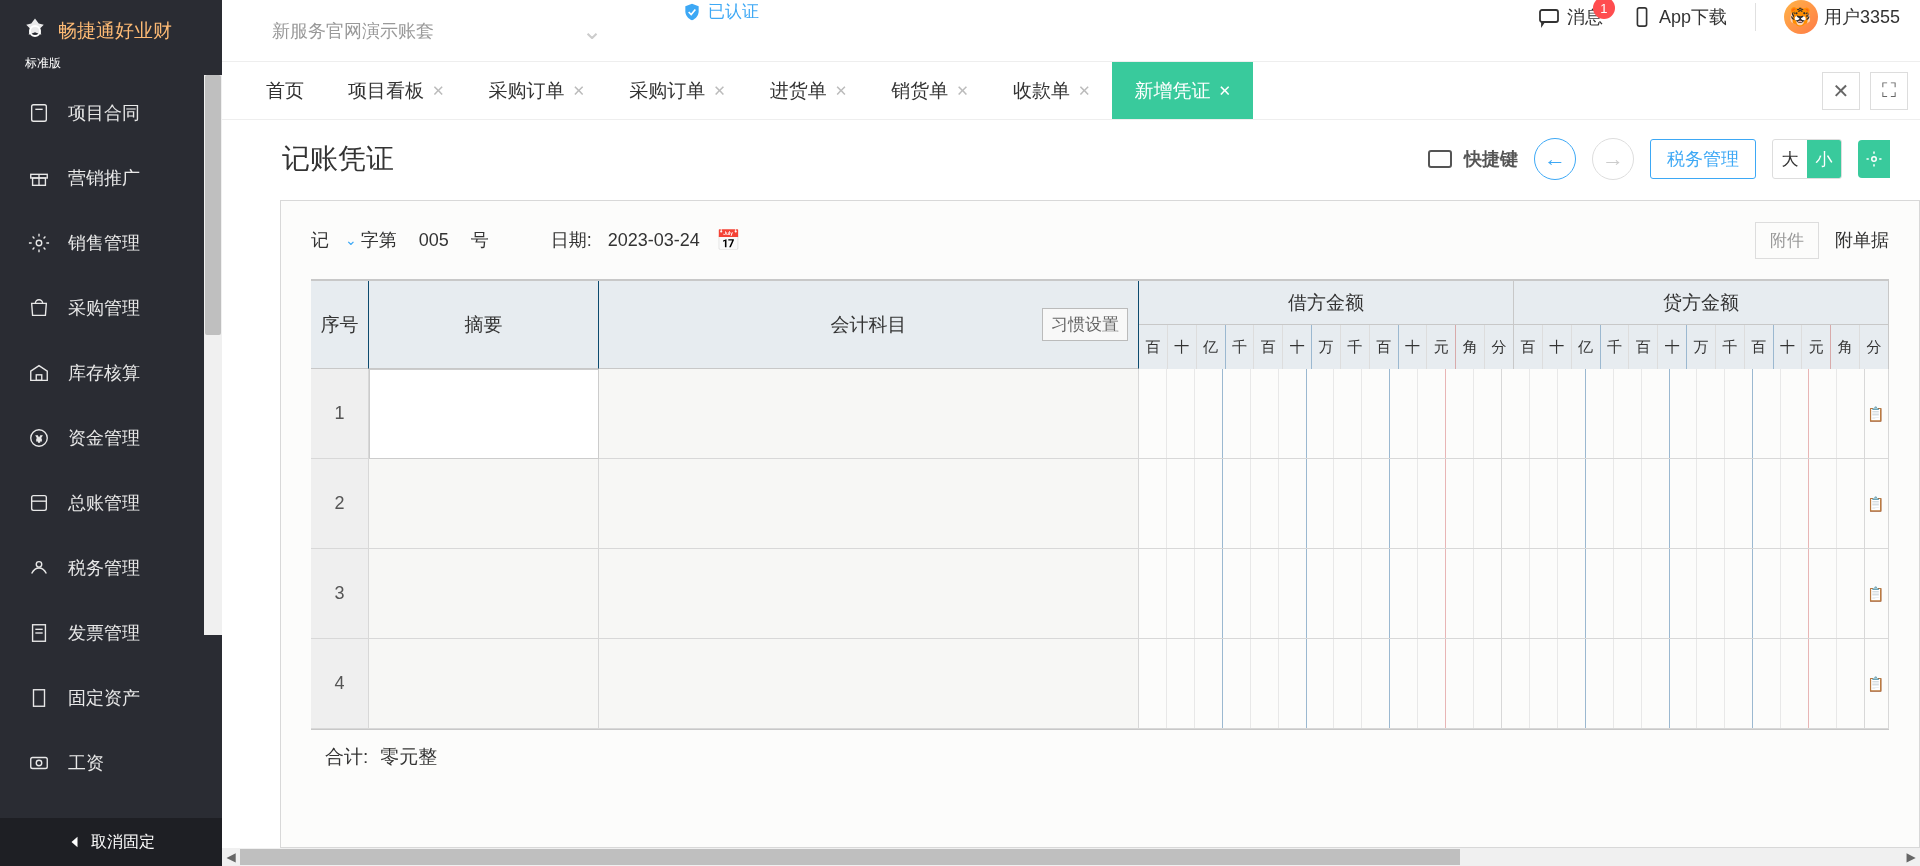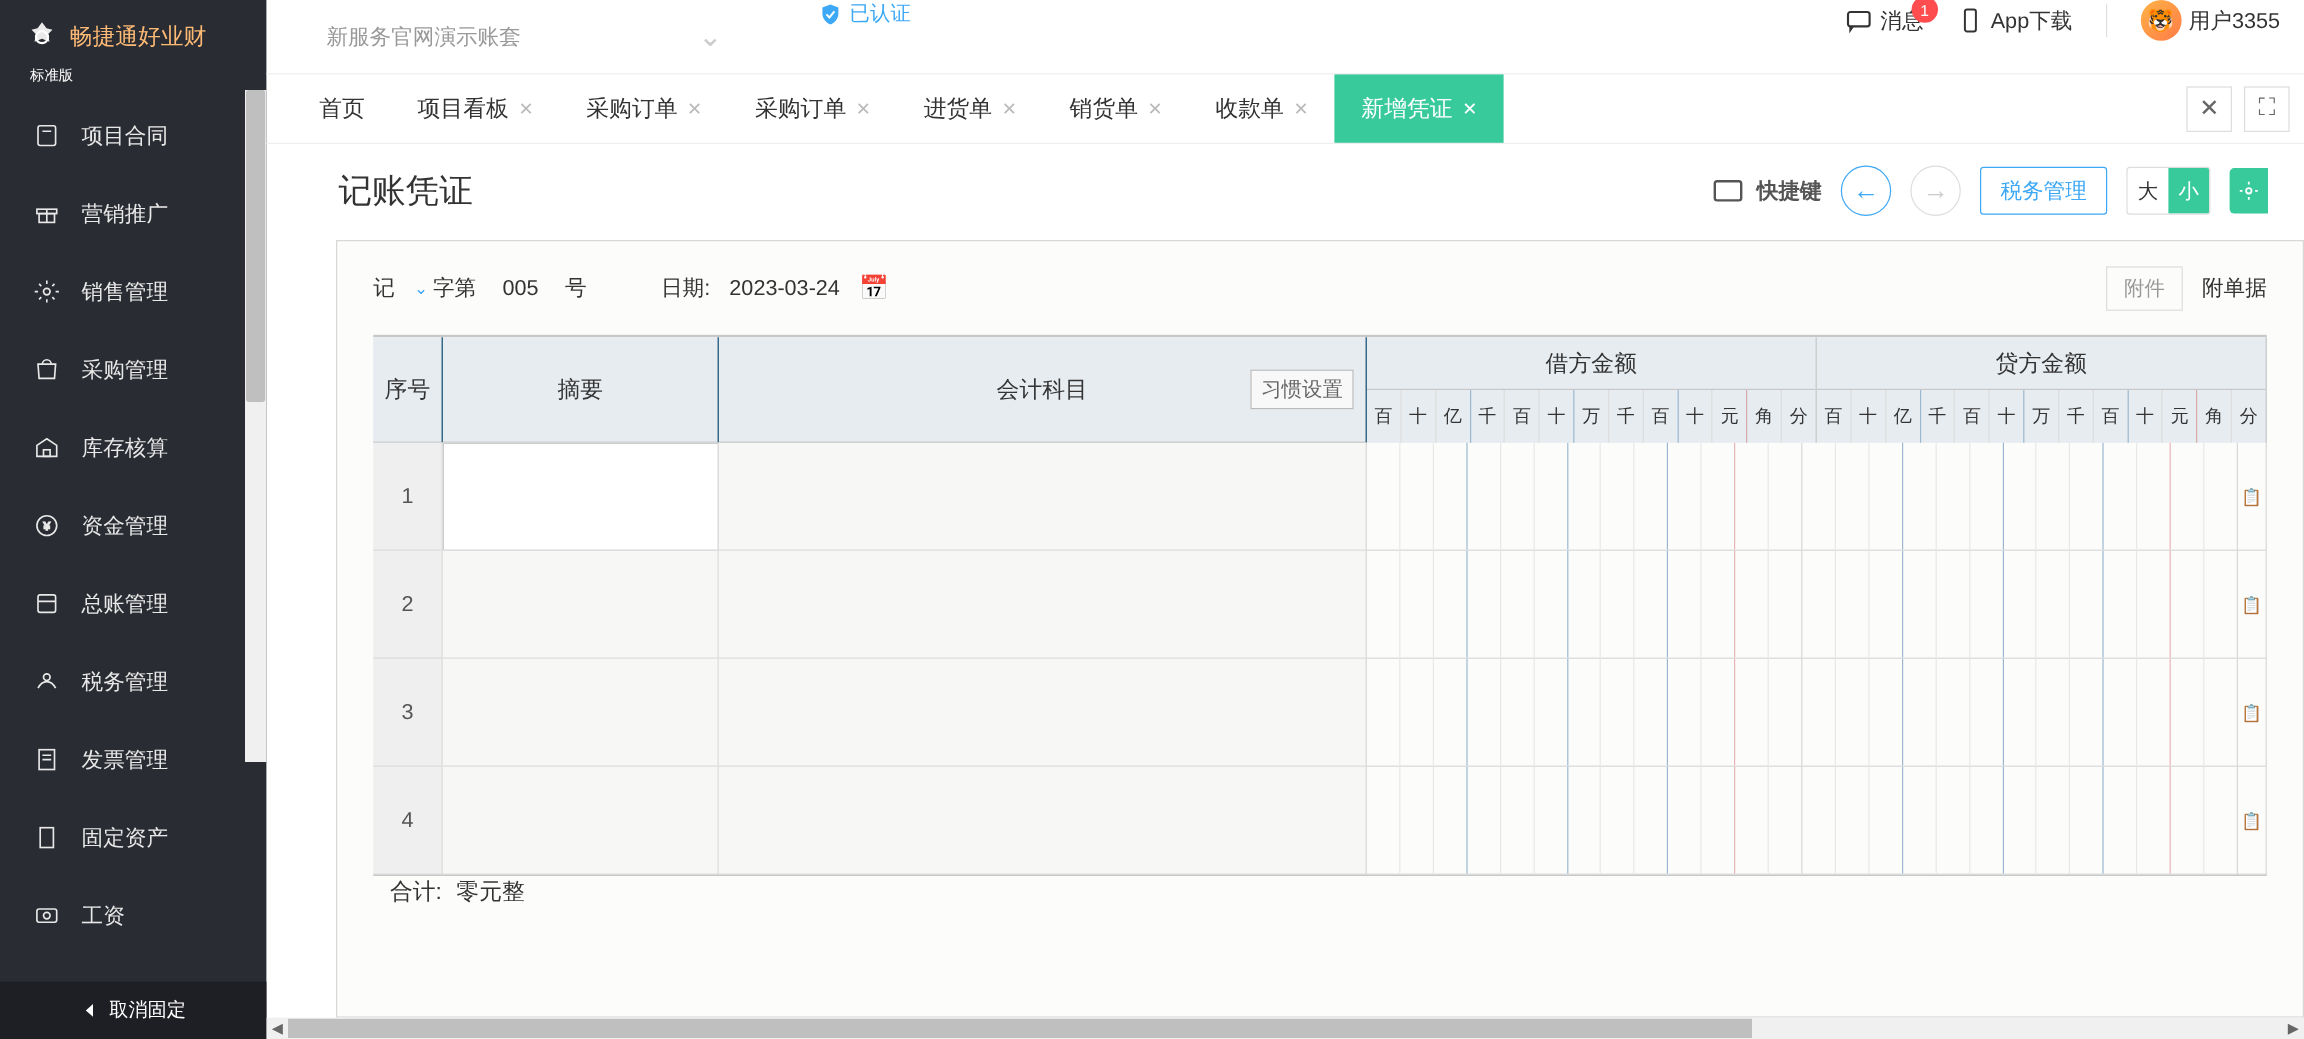--- a/index.html
+++ b/index.html
@@ -96,21 +96,21 @@
 .abstract-cell.active { background: #fff; border: 1px solid #ccc; }
 .account-cell { flex: 0 0 540px; background: #f7f7f5;}
 .amount-cell-group { flex: 1; display: flex; }
 .amt-col { flex: 1; display: flex; border-right: 1px solid #d8d8d8;}
 .amt-sub { flex: 1; border-right: 1px solid #e8e8e8; }
 .amt-sub:nth-child(3), .amt-sub:nth-child(6), .amt-sub:nth-child(9) { border-right: 1px solid #9bb8d0; }
 .amt-sub.yuan { border-right: 1.5px solid #e8b5b5; }
 .amt-sub:last-child { border-right: none;}
 .row-action { width: 24px; display:flex; align-items:center; justify-content:center; color:#aaa;}
 
-.grid-footer { height: 54px; border-top: 1.5px solid #c8c8c8; display: flex; align-items: flex-start; padding-left: 14px; font-size: 19px; gap: 12px;}
+.grid-footer { height: 54px; border-top: 1.5px solid #c8c8c8; display: flex; align-items: center; padding-left: 14px; font-size: 19px; gap: 12px;}
 .total-label { color: #333; }
 
 
 .hscroll { height: 18px; background: #f0f0f0; position: relative; margin-top:auto;}
 .hscroll-thumb { position: absolute; left: 0; height: 16px; top: 1px; width: 1220px; background: #bfbfbf;}
 .hscroll-arrow { position:absolute; width:18px; height:18px; display:flex; align-items:center; justify-content:center; color:#666; font-size:12px;}
 .hscroll-arrow.left{left:0;} .hscroll-arrow.right{right:0;}
 </style>
 </head>
 <body>

